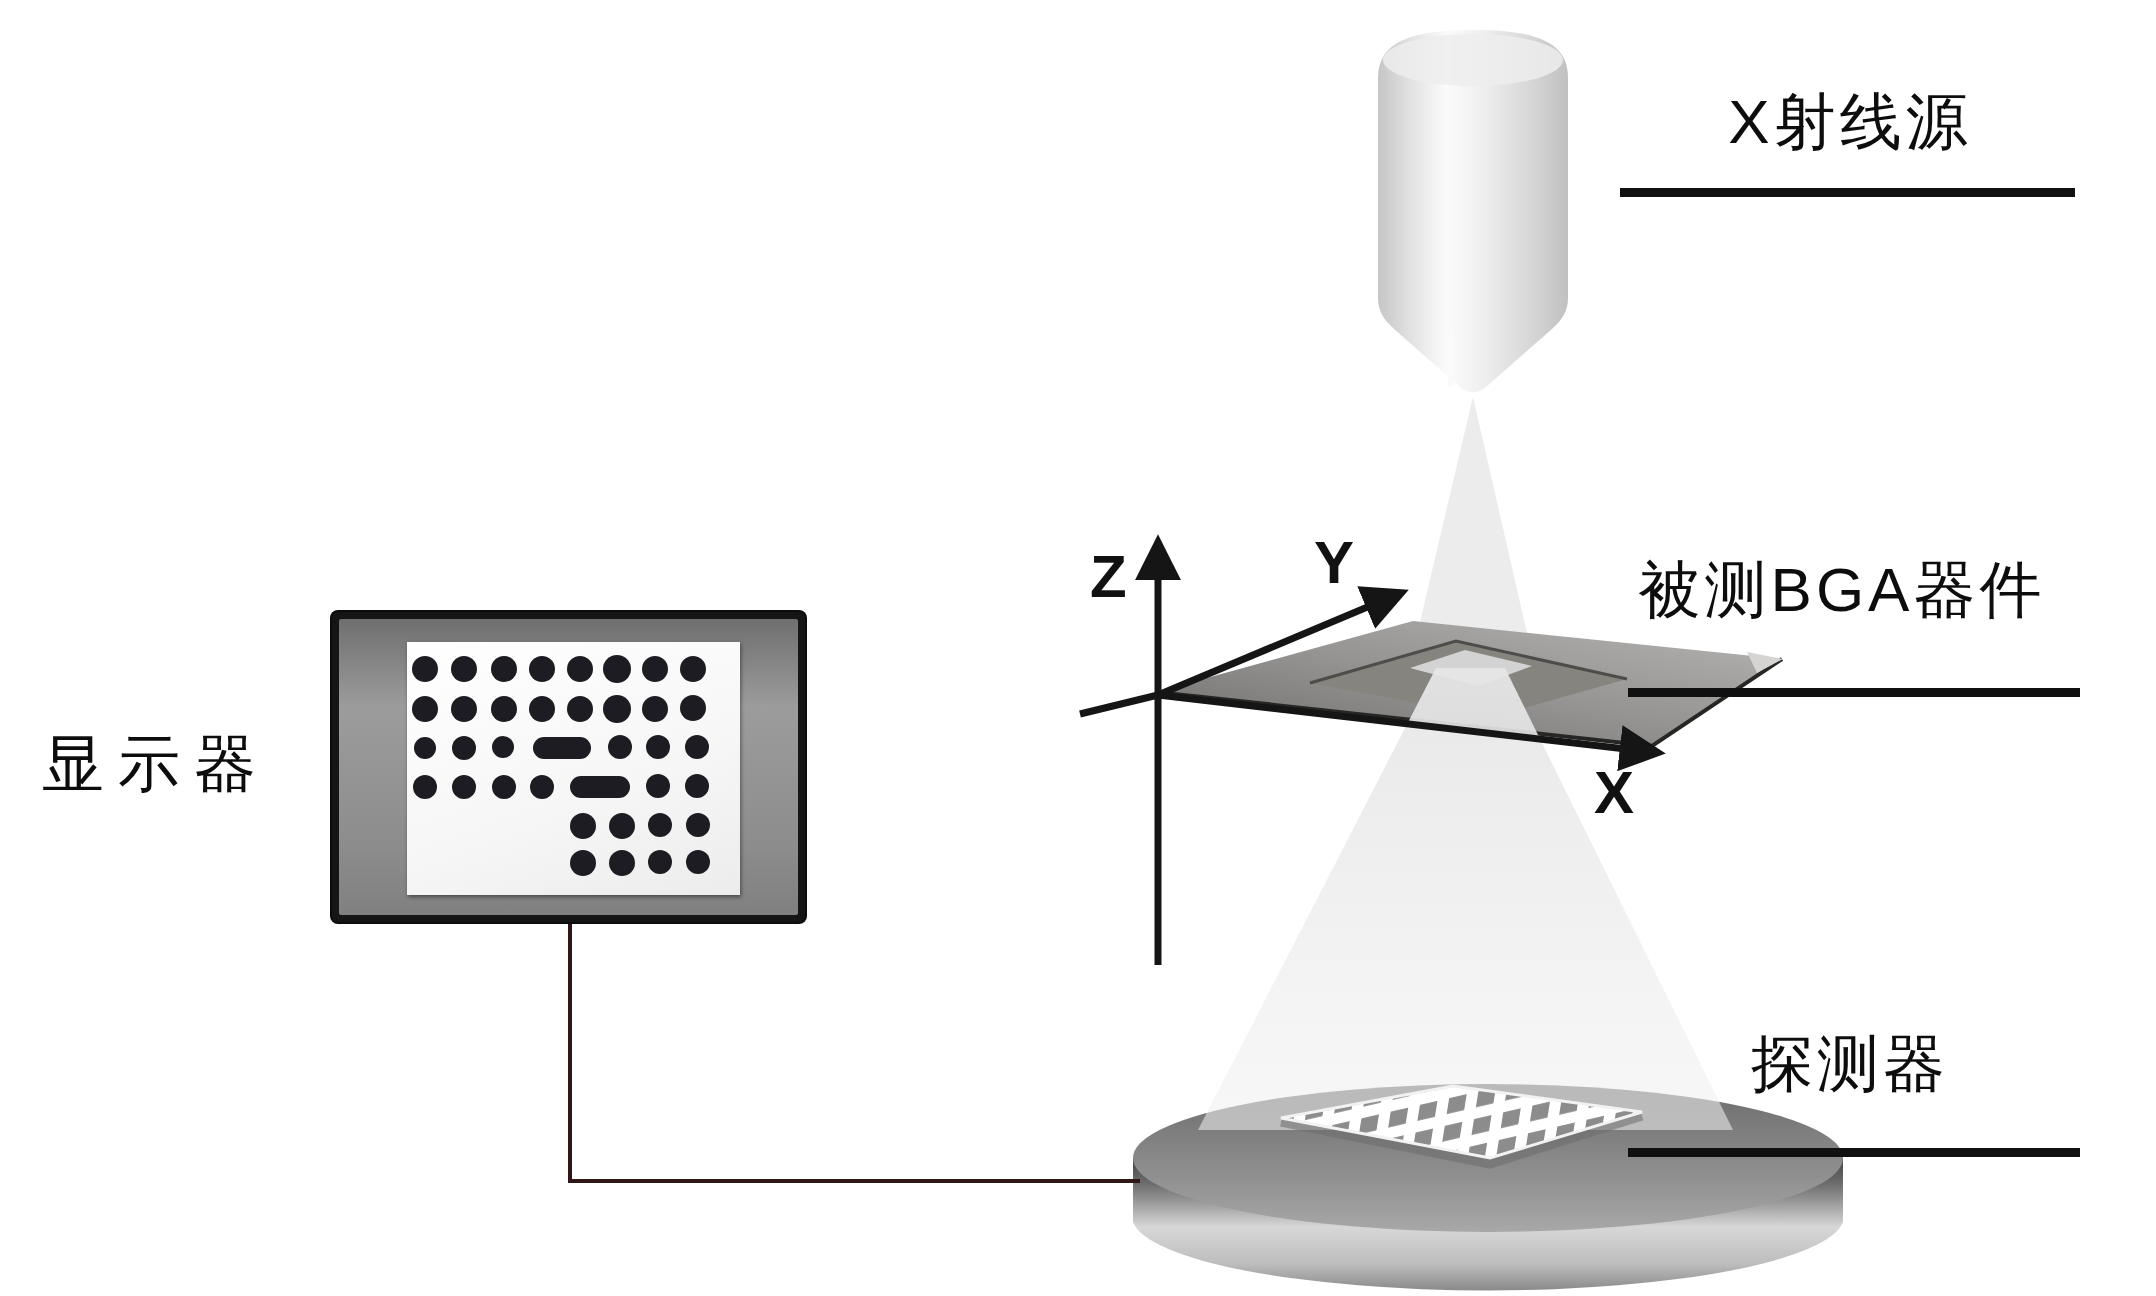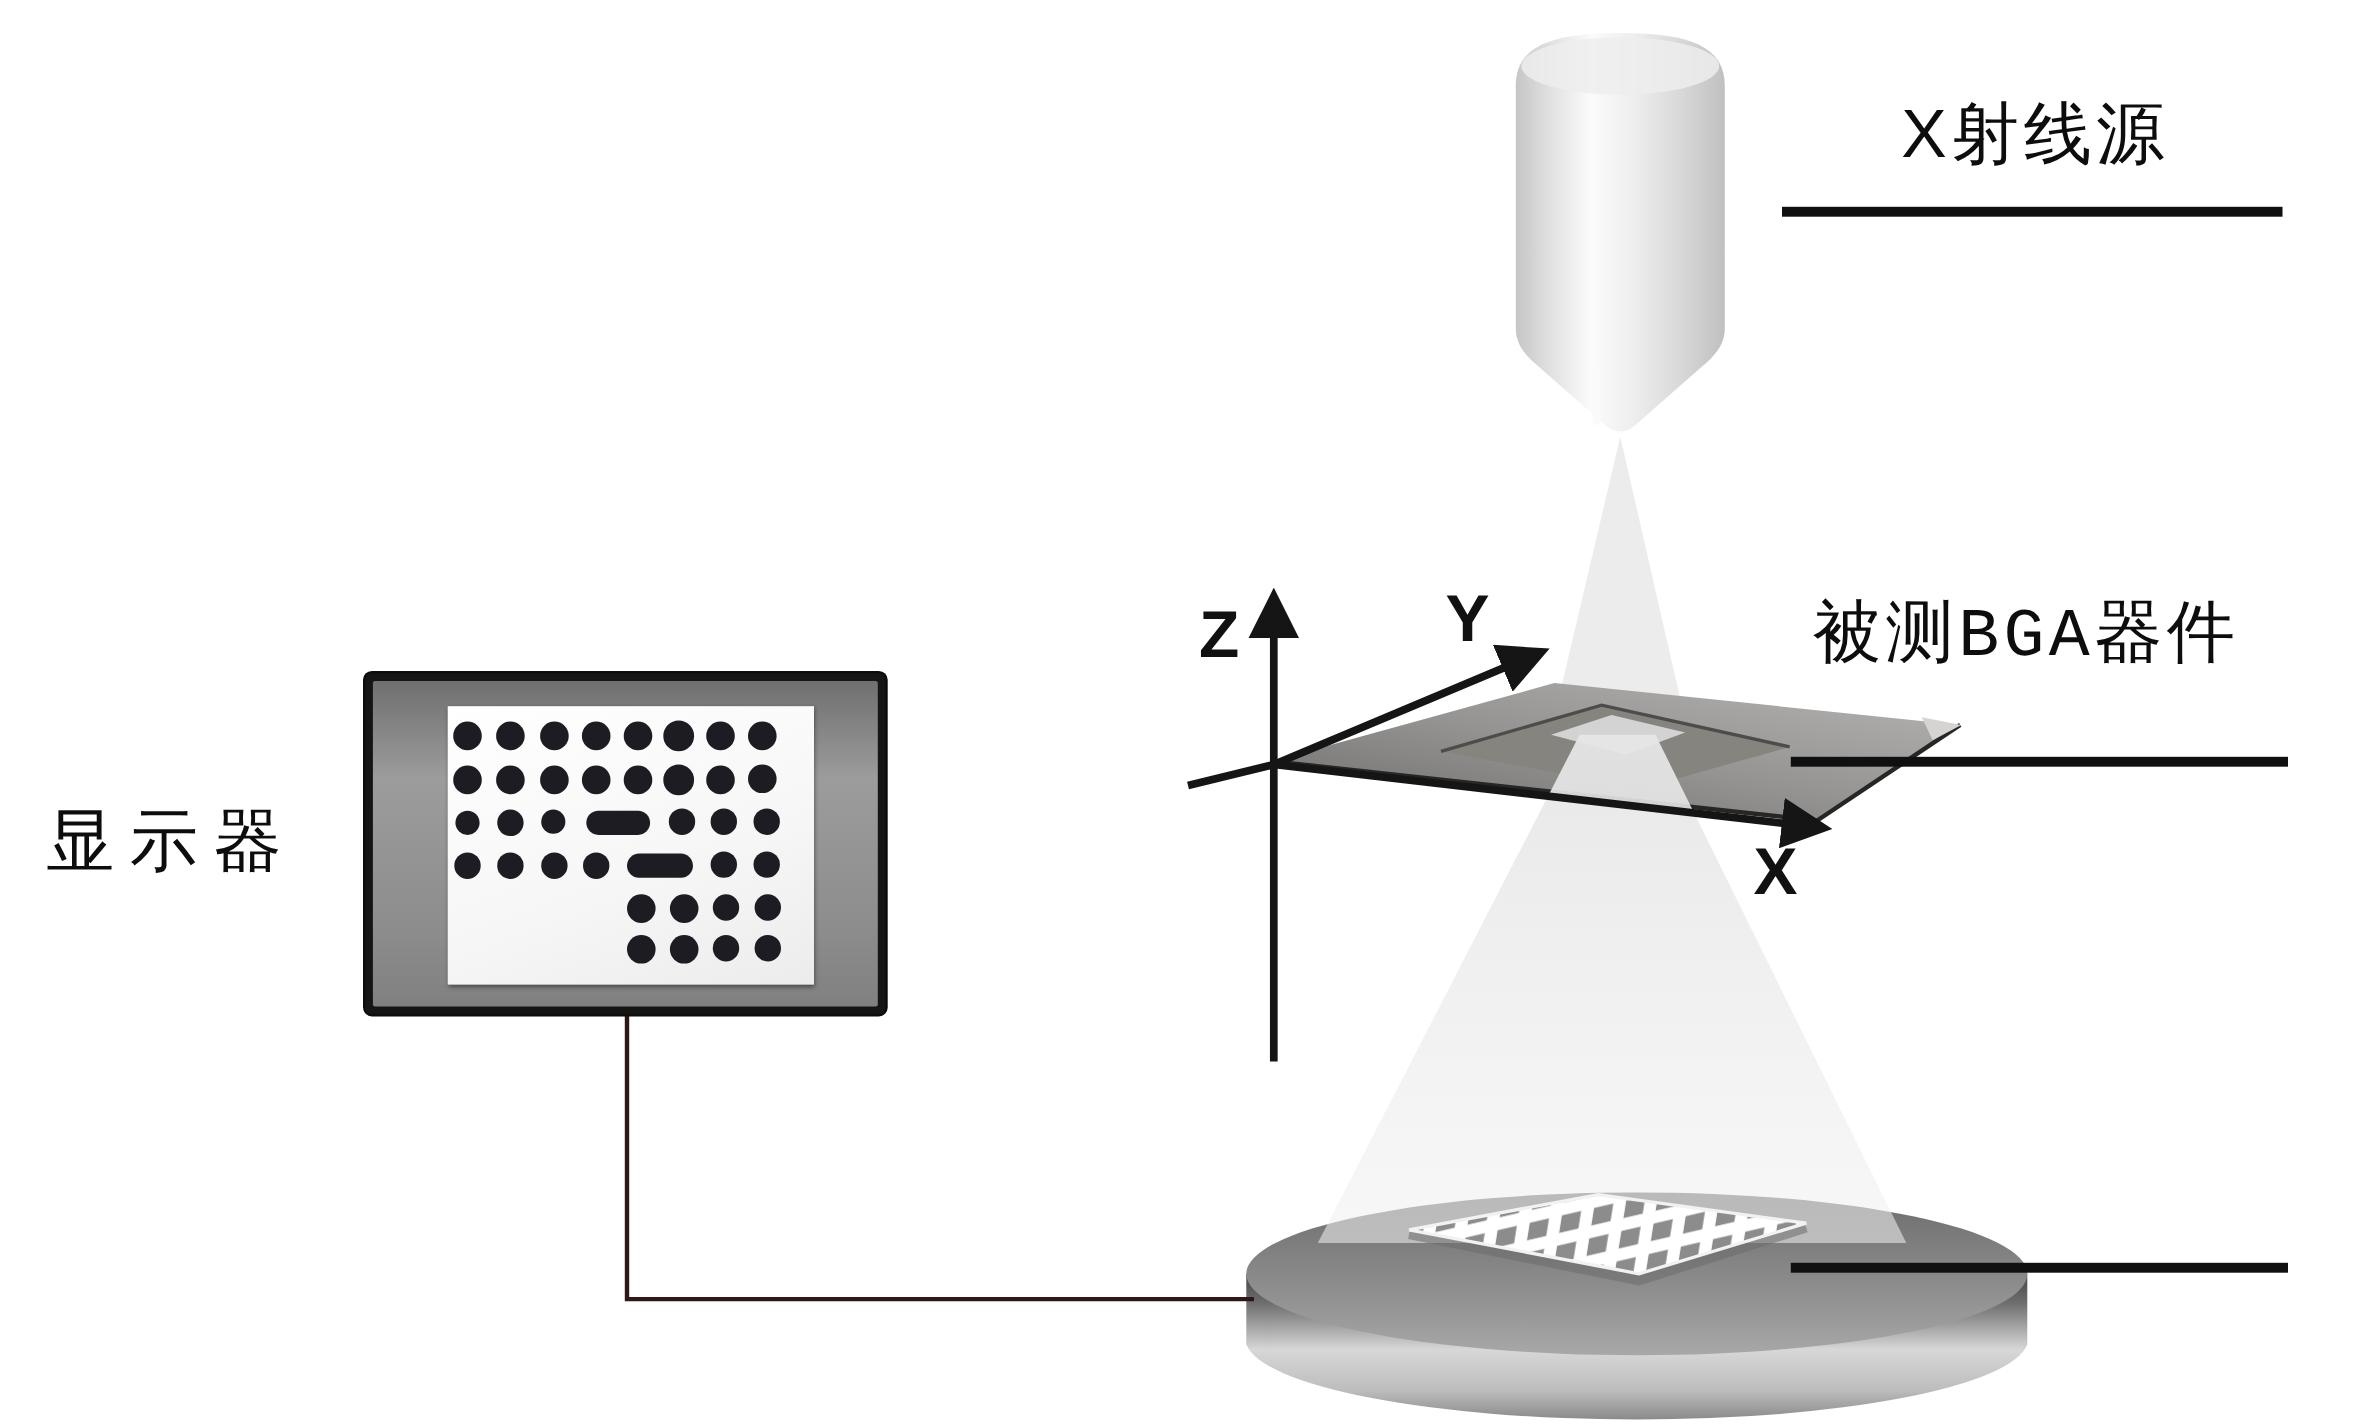--- a/index.html
+++ b/index.html
@@ -173,20 +173,21 @@
           <circle cx="176" cy="221" r="13"></circle>
             <circle cx="215" cy="221" r="13"></circle>
           <circle cx="253" cy="220" r="12"></circle>
             <circle cx="291" cy="220" r="12"></circle>
         </g>
       </svg>
     </div>
   </div>
 
   <div class="cn-label" style="left:1620px;top:80px;width:460px;">X射线源</div>
-  <div class="cn-label" style="left:1592px;top:532px;width:500px;font-family:Liberation Mono, monospace;">被测BGA器件</div>
+  <div class="cn-label" style="left:1592px;top:548px;width:500px;">被测BGA器件</div>
+  <div class="cn-label" style="left:1620px;top:1022px;width:460px;">探测器</div>
   <div class="cn-label" style="left:42px;top:722px;letter-spacing:14px;">显示器</div>
 
   <div class="axis-letter" style="left:1090px;top:542px;">Z</div>
   <div class="axis-letter" style="left:1314px;top:528px;">Y</div>
   <div class="axis-letter" style="left:1594px;top:758px;">X</div>
 
 </div>
 
 </body></html>

